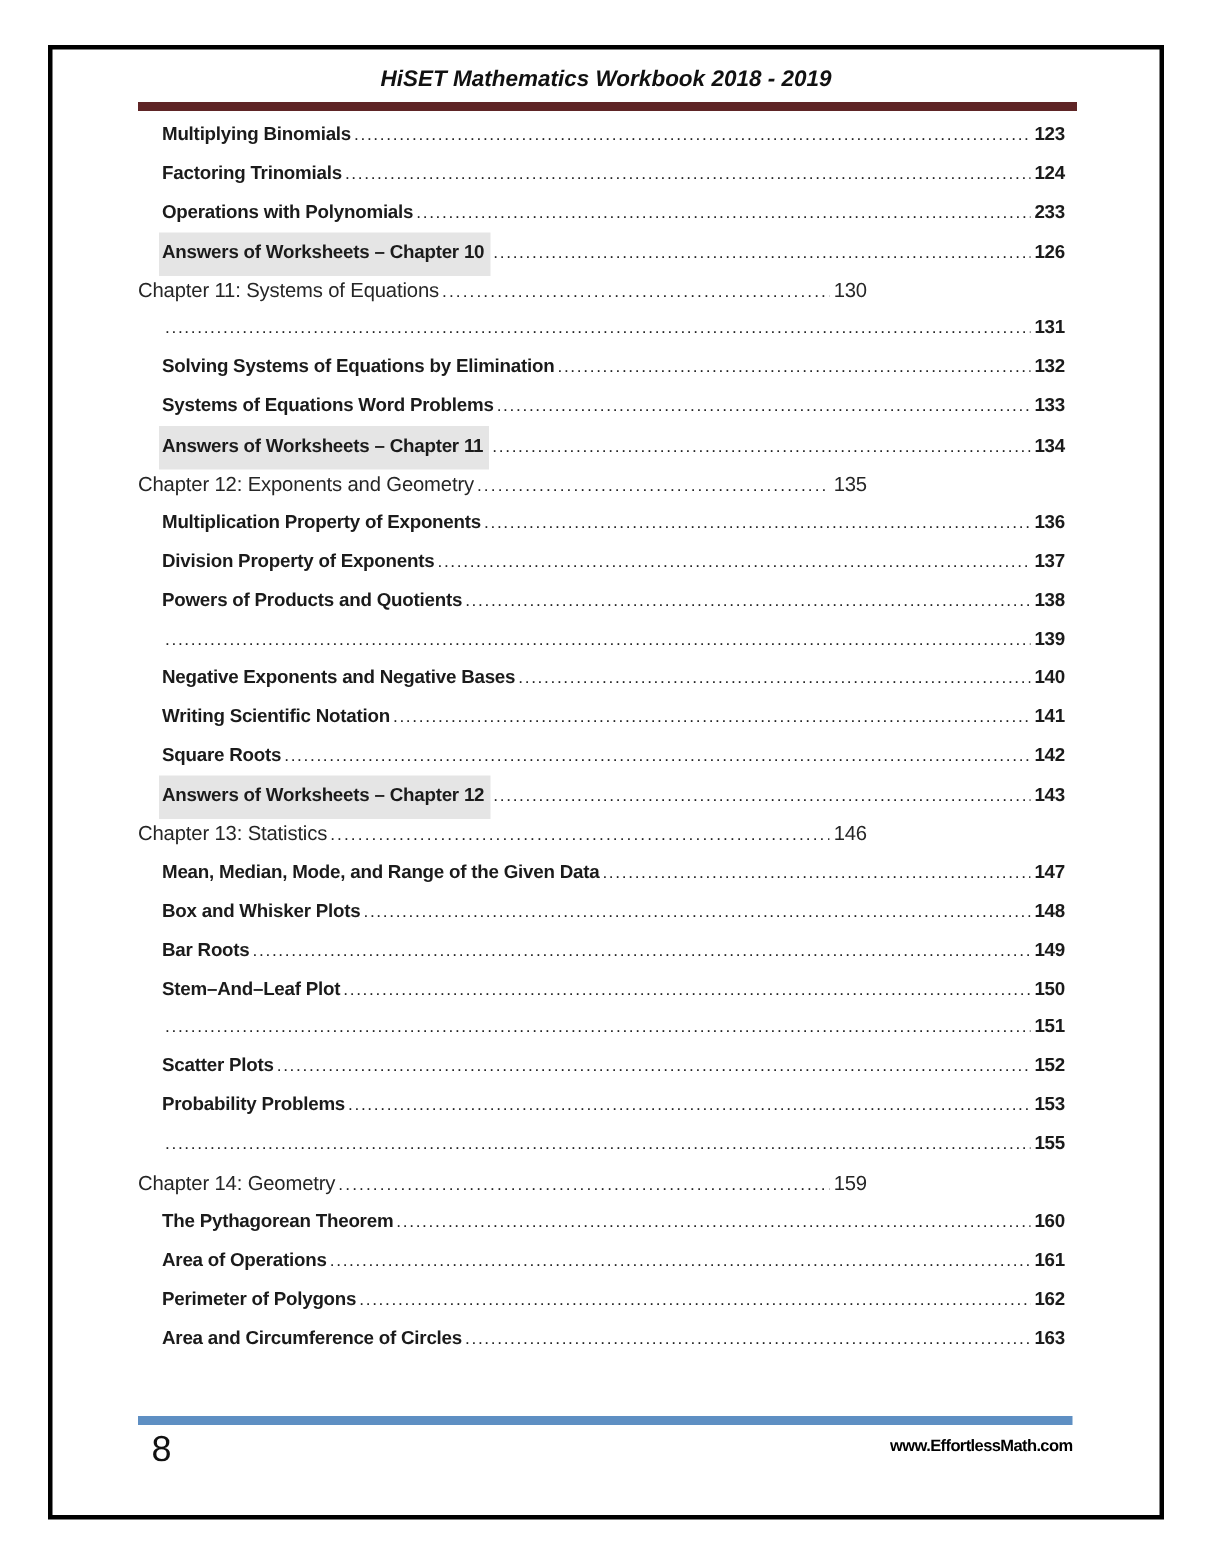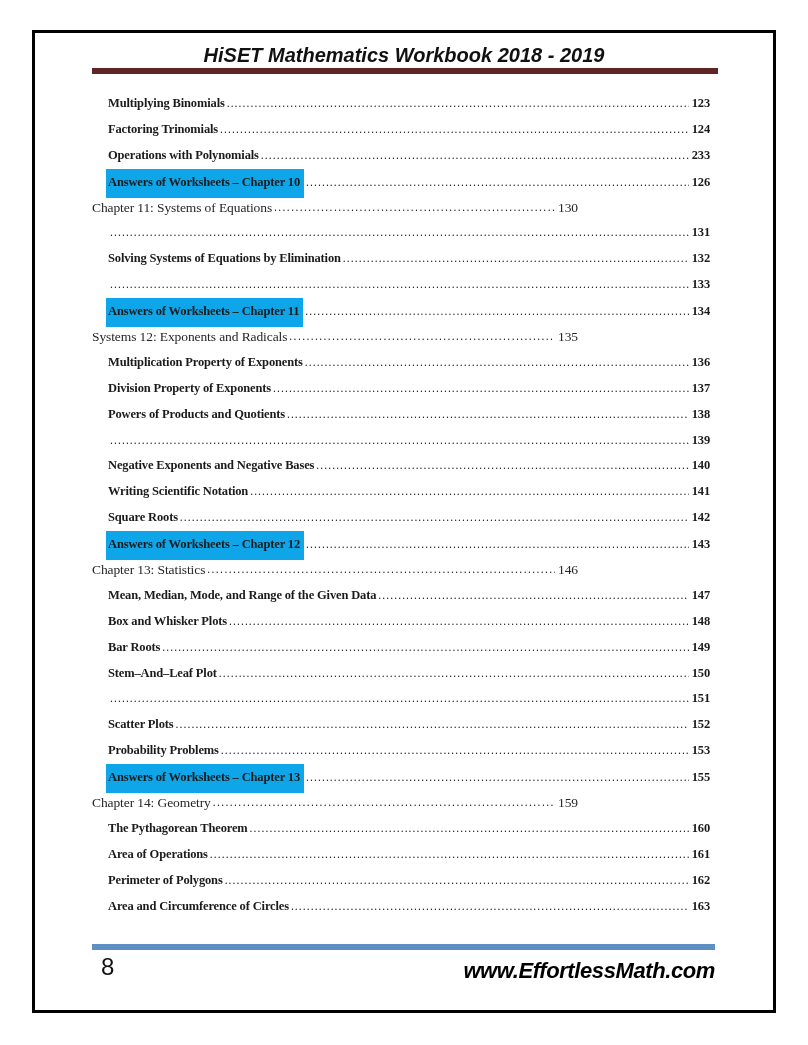--- a/index.html
+++ b/index.html
@@ -6,48 +6,48 @@
   .canvas{
     position:relative;width:808px;height:1045px;background:#ffffff;
     font-family:"Liberation Sans",sans-serif;color:#1b1b1b;overflow:hidden;
   }
   .frame{
     position:absolute;left:32px;top:30px;width:738px;height:977px;
     border:3px solid #000000;background:#ffffff;
   }
   .header-title{
     position:absolute;left:0;top:11px;width:100%;text-align:center;
-    font-size:20px;font-weight:bold;font-style:italic;letter-spacing:0px;color:#111;
+    font-size:15px;font-weight:bold;font-style:italic;letter-spacing:0px;color:#111;
   }
   .rule{position:absolute;height:6px;}
   .rule-maroon{left:57px;top:35px;width:626px;background:#5f2526;}
   .rule-blue{left:57px;top:911px;width:623px;background:#5e8fc3;}
-  .toc{position:absolute;left:57px;top:58px;width:626px;font-family:Liberation Serif, serif;}
+  .toc{position:absolute;left:57px;top:44px;width:626px;}
   .row{
     display:flex;align-items:baseline;height:25.9px;line-height:25.9px;
     white-space:nowrap;
   }
   .row .label{flex:0 0 auto;}
   .row .leader{
     flex:1 1 0;min-width:0;overflow:hidden;white-space:nowrap;
     font-weight:normal;font-size:11.5px;letter-spacing:1.1px;margin:0 1px 0 2px;color:#222;
   }
   .row .num{flex:0 0 auto;padding-left:2px;}
   .row.sub{margin-left:16px;width:602px;font-size:12.5px;font-weight:bold;letter-spacing:-0.15px;}
   .row.sub .num{font-weight:bold;}
-  .row.chapter{width:486px;font-size:13.5px;font-weight:normal;letter-spacing:-0.1px;color:#262626;align-items:flex-end;}
+  .row.chapter{width:486px;font-size:13.5px;font-weight:normal;letter-spacing:-0.1px;color:#262626;}
   .row.chapter .leader{letter-spacing:1.4px;}
   .row.chapter .num{font-weight:normal;}
-  .label.hl{background:#0ea5e9;padding:1px 4px 2px 2px;margin-left:-2px;}
+  .label.hl{background:#e5e5e5;padding:1px 4px 2px 2px;margin-left:-2px;}
   .footer-pagenum{
     position:absolute;left:66px;top:920px;font-size:24px;font-weight:normal;color:#111;
   }
   .footer-site{
-    position:absolute;right:58px;top:925px;font-size:22px;font-weight:bold;
-    letter-spacing:-0.4px;color:#000;font-style:italic;
+    position:absolute;right:58px;top:925px;font-size:11px;font-weight:bold;
+    letter-spacing:-0.4px;color:#000;
   }
 </style>
 </head>
 <body>
 
 <div class="canvas">
   <div class="frame">
     <div class="header-title">HiSET Mathematics Workbook 2018 - 2019</div>
     <div class="rule rule-maroon"></div>
 
@@ -80,30 +80,31 @@
         <div class="row sub">
     <span class="leader">................................................................................................................................................................................................................................................</span>
     <span class="num">131</span>
   </div>
         <div class="row sub">
     <span class="label">Solving Systems of Equations by Elimination</span>
     <span class="leader">................................................................................................................................................................................................................................................</span>
     <span class="num">132</span>
   </div>
         <div class="row sub">
+    <span class="label">Systems of Equations Word Problems</span>
     <span class="leader">................................................................................................................................................................................................................................................</span>
     <span class="num">133</span>
   </div>
         <div class="row sub">
     <span class="label hl">Answers of Worksheets – Chapter 11</span>
     <span class="leader">................................................................................................................................................................................................................................................</span>
     <span class="num">134</span>
   </div>
         <div class="row chapter">
-    <span class="label">Systems 12: Exponents and Radicals</span>
+    <span class="label">Chapter 12: Exponents and Geometry</span>
     <span class="leader">................................................................................................................................................................................................................................................</span>
     <span class="num">135</span>
   </div>
         <div class="row sub">
     <span class="label">Multiplication Property of Exponents</span>
     <span class="leader">................................................................................................................................................................................................................................................</span>
     <span class="num">136</span>
   </div>
         <div class="row sub">
     <span class="label">Division Property of Exponents</span>
@@ -172,21 +173,20 @@
     <span class="label">Scatter Plots</span>
     <span class="leader">................................................................................................................................................................................................................................................</span>
     <span class="num">152</span>
   </div>
         <div class="row sub">
     <span class="label">Probability Problems</span>
     <span class="leader">................................................................................................................................................................................................................................................</span>
     <span class="num">153</span>
   </div>
         <div class="row sub">
-    <span class="label hl">Answers of Worksheets – Chapter 13</span>
     <span class="leader">................................................................................................................................................................................................................................................</span>
     <span class="num">155</span>
   </div>
         <div class="row chapter">
     <span class="label">Chapter 14: Geometry </span>
     <span class="leader">................................................................................................................................................................................................................................................</span>
     <span class="num">159</span>
   </div>
         <div class="row sub">
     <span class="label">The Pythagorean Theorem </span>

